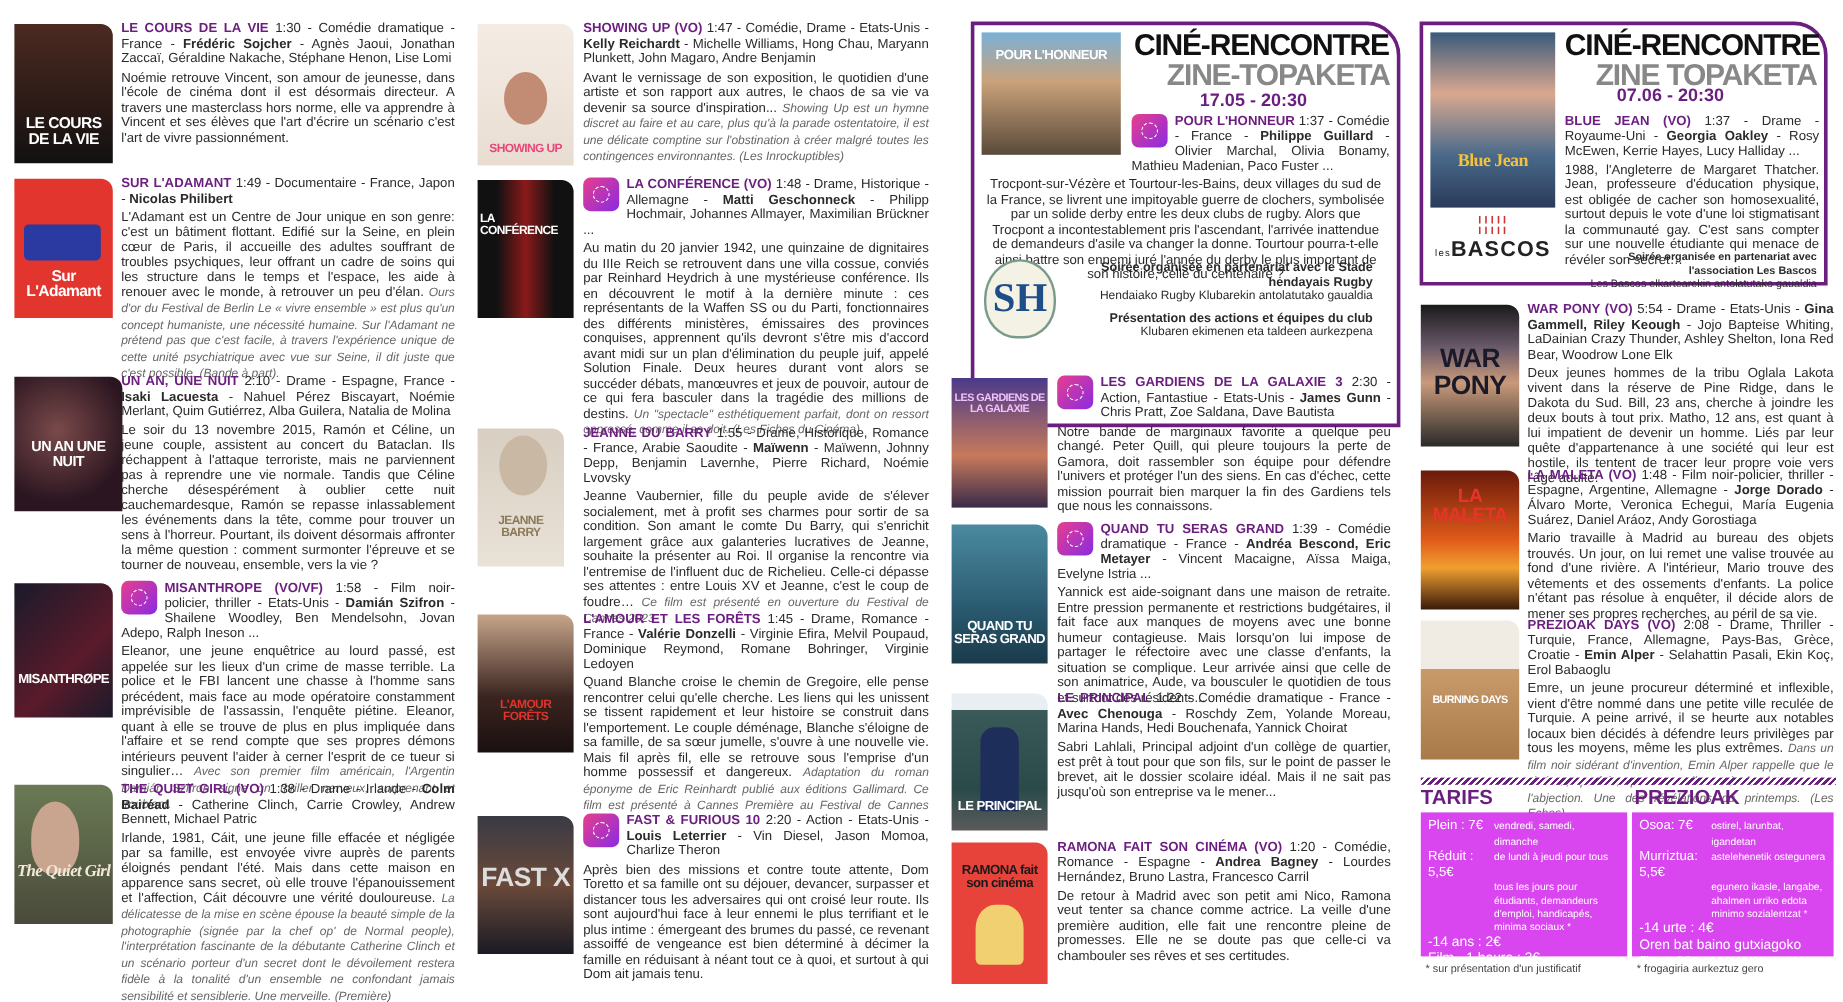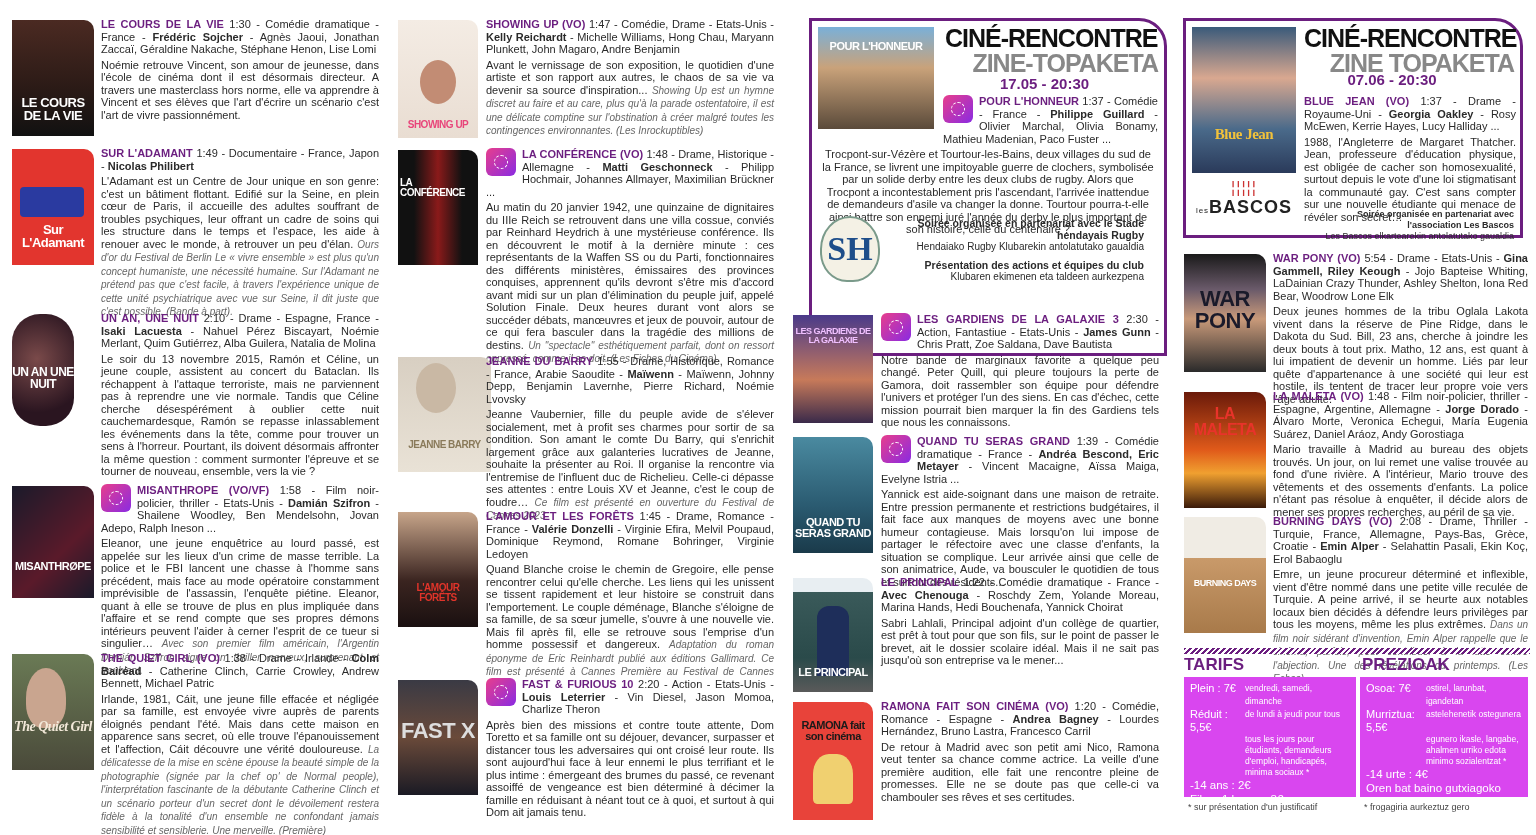--- a/index.html
+++ b/index.html
@@ -57,21 +57,21 @@
       <div style="position:absolute;left:8px;top:38px;width:64px;height:30px;background:#2a3aa0;border-radius:4px;"></div>
       <div class="ptitle" style="bottom:16px;color:#fff;font-size:13px;">Sur L'Adamant</div>
     </div>
     <div class="text" style="left:101px;top:0;width:278px;">
       <p><span class="title">SUR L'ADAMANT</span> <span>1:49 - Documentaire - France, Japon - </span><span class="dir">Nicolas Philibert</span></p>
       <p><span>L'Adamant est un Centre de Jour unique en son genre: c'est un bâtiment flottant. Edifié sur la Seine, en plein cœur de Paris, il accueille des adultes souffrant de troubles psychiques, leur offrant un cadre de soins qui les structure dans le temps et l'espace, les aide à renouer avec le monde, à retrouver un peu d'élan.</span> <span class="quote">Ours d'or du Festival de Berlin Le « vivre ensemble » est plus qu'un concept humaniste, une nécessité humaine. Sur l'Adamant ne prétend pas que c'est facile, à travers l'expérience unique de cette unité psychiatrique avec vue sur Seine, il dit juste que c'est possible. (Bande à part).</span></p>
     </div>
   </div>
 
   <div class="entry" style="left:0;top:312px;width:390px;">
-    <div class="poster" style="left:12px;top:2px;width:62px;height:112px;background:radial-gradient(circle at 40% 40%,#7a4a4a,#2a1520 70%);border-radius:28px;">
+    <div class="poster" style="left:12px;top:2px;width:90px;height:112px;background:radial-gradient(circle at 40% 40%,#7a4a4a,#2a1520 70%);">
       <div class="ptitle" style="top:52px;color:#fff;font-size:12px;">UN AN UNE NUIT</div>
     </div>
     <div class="text" style="left:101px;top:0;width:278px;">
       <p><span class="title">UN AN, UNE NUIT</span> <span>2:10 - Drame - Espagne, France - </span><span class="dir">Isaki Lacuesta</span><span> - Nahuel Pérez Biscayart, Noémie Merlant, Quim Gutiérrez, Alba Guilera, Natalia de Molina</span></p>
       <p>Le soir du 13 novembre 2015, Ramón et Céline, un jeune couple, assistent au concert du Bataclan. Ils réchappent à l'attaque terroriste, mais ne parviennent pas à reprendre une vie normale. Tandis que Céline cherche désespérément à oublier cette nuit cauchemardesque, Ramón se repasse inlassablement les événements dans la tête, comme pour trouver un sens à l'horreur. Pourtant, ils doivent désormais affronter la même question : comment surmonter l'épreuve et se tourner de nouveau, ensemble, vers la vie ?</p>
     </div>
   </div>
 
   <div class="entry" style="left:0;top:484px;width:390px;">
     <div class="poster" style="left:12px;top:2px;width:82px;height:112px;background:linear-gradient(135deg,#1a1a2a,#5a1a2a 60%,#1a1a2a);">
@@ -109,21 +109,21 @@
   <div class="entry" style="left:0;top:148px;width:395px;">
     <div class="poster" style="left:8px;top:2px;width:80px;height:115px;background:linear-gradient(90deg,#111 20%,#8a1a1a 50%,#111 80%);">
       <div class="ptitle" style="top:28px;color:#fff;font-size:10px;text-align:left;padding-left:2px;">LA CONFÉRENCE</div>
     </div>
     <div class="text" style="left:96px;top:0;width:288px;">
       <p><span class="badge"></span><span class="title">LA CONFÉRENCE (VO)</span> <span>1:48 - Drame, Historique - Allemagne - </span><span class="dir">Matti Geschonneck</span><span> - Philipp Hochmair, Johannes Allmayer, Maximilian Brückner ...</span></p>
       <p><span>Au matin du 20 janvier 1942, une quinzaine de dignitaires du IIIe Reich se retrouvent dans une villa cossue, conviés par Reinhard Heydrich à une mystérieuse conférence. Ils en découvrent le motif à la dernière minute : ces représentants de la Waffen SS ou du Parti, fonctionnaires des différents ministères, émissaires des provinces conquises, apprennent qu'ils devront s'être mis d'accord avant midi sur un plan d'élimination du peuple juif, appelé Solution Finale. Deux heures durant vont alors se succéder débats, manœuvres et jeux de pouvoir, autour de ce qui fera basculer dans la tragédie des millions de destins.</span> <span class="quote">Un "spectacle" esthétiquement parfait, dont on ressort oppressé, comme il se doit. (Les Fiches du Cinéma)</span></p>
     </div>
   </div>
   <div class="entry" style="left:0;top:355px;width:395px;">
-    <div class="poster" style="left:8px;top:2px;width:93px;height:115px;background:linear-gradient(#d8cfc2,#e9e2d6);">
+    <div class="poster" style="left:8px;top:2px;width:72px;height:115px;background:linear-gradient(#d8cfc2,#e9e2d6);">
       <div style="position:absolute;left:18px;top:6px;width:40px;height:50px;border-radius:50%;background:#c9b8a4;"></div>
       <div class="ptitle" style="bottom:22px;color:#8a7a5a;font-size:10px;">JEANNE BARRY</div>
     </div>
     <div class="text" style="left:96px;top:0;width:288px;">
       <p><span class="title">JEANNE DU BARRY</span> <span>1:55 - Drame, Historique, Romance - France, Arabie Saoudite - </span><span class="dir">Maïwenn</span><span> - Maïwenn, Johnny Depp, Benjamin Lavernhe, Pierre Richard, Noémie Lvovsky</span></p>
       <p><span>Jeanne Vaubernier, fille du peuple avide de s'élever socialement, met à profit ses charmes pour sortir de sa condition. Son amant le comte Du Barry, qui s'enrichit largement grâce aux galanteries lucratives de Jeanne, souhaite la présenter au Roi. Il organise la rencontre via l'entremise de l'influent duc de Richelieu. Celle-ci dépasse ses attentes : entre Louis XV et Jeanne, c'est le coup de foudre…</span> <span class="quote">Ce film est présenté en ouverture du Festival de Cannes 2023</span></p>
     </div>
   </div>
   <div class="entry" style="left:0;top:510px;width:395px;">
     <div class="poster" style="left:8px;top:2px;width:80px;height:115px;background:linear-gradient(#c7a58a,#3a2420 60%,#1a1010);">
@@ -244,21 +244,21 @@
     <div class="text" style="left:103px;top:0;width:255px;">
       <p><span class="title">LA MALETA (VO)</span> <span>1:48 - Film noir-policier, thriller - Espagne, Argentine, Allemagne - </span><span class="dir">Jorge Dorado</span><span> - Álvaro Morte, Veronica Echegui, María Eugenia Suárez, Daniel Aráoz, Andy Gorostiaga</span></p>
       <p>Mario travaille à Madrid au bureau des objets trouvés. Un jour, on lui remet une valise trouvée au fond d'une rivière. A l'intérieur, Mario trouve des vêtements et des ossements d'enfants. La police n'étant pas résolue à enquêter, il décide alors de mener ses propres recherches, au péril de sa vie.</p>
     </div>
   </div>
   <div class="entry" style="left:0;top:515px;width:366px;">
     <div class="poster" style="left:14px;top:2px;width:82px;height:116px;background:linear-gradient(#f0ece4 35%,#c99a6a 35%,#a87a4a);">
       <div class="ptitle" style="top:62px;color:#fff;font-size:9px;">BURNING DAYS</div>
     </div>
     <div class="text" style="left:103px;top:0;width:255px;">
-      <p><span class="title">BURNING DAYS (VO)</span> <span>2:08 - Drame, Thriller - Turquie, France, Allemagne, Pays-Bas, Grèce, Croatie - </span><span class="dir">Emin Alper</span><span> - Selahattin Pasali, Ekin Koç, Erol Babaoglu</span></p>
+      <p><span class="title">PREZIOAK DAYS (VO)</span> <span>2:08 - Drame, Thriller - Turquie, France, Allemagne, Pays-Bas, Grèce, Croatie - </span><span class="dir">Emin Alper</span><span> - Selahattin Pasali, Ekin Koç, Erol Babaoglu</span></p>
       <p><span>Emre, un jeune procureur déterminé et inflexible, vient d'être nommé dans une petite ville reculée de Turquie. A peine arrivé, il se heurte aux notables locaux bien décidés à défendre leurs privilèges par tous les moyens, même les plus extrêmes.</span> <span class="quote">Dans un film noir sidérant d'invention, Emin Alper rappelle que le cinéma, parfois, peut contribuer à la lutte contre l'abjection. Une des révélations du printemps. (Les Echos)</span></p>
     </div>
   </div>
 
   <div class="hatch" style="left:14px;top:648px;width:346px;"></div>
 
   <div class="price-h" style="left:14px;top:655px;">TARIFS</div>
   <div class="price-box" style="left:14px;top:677px;width:172px;height:120px;">
     <div class="row">
         <span class="k">Plein : 7€</span>

